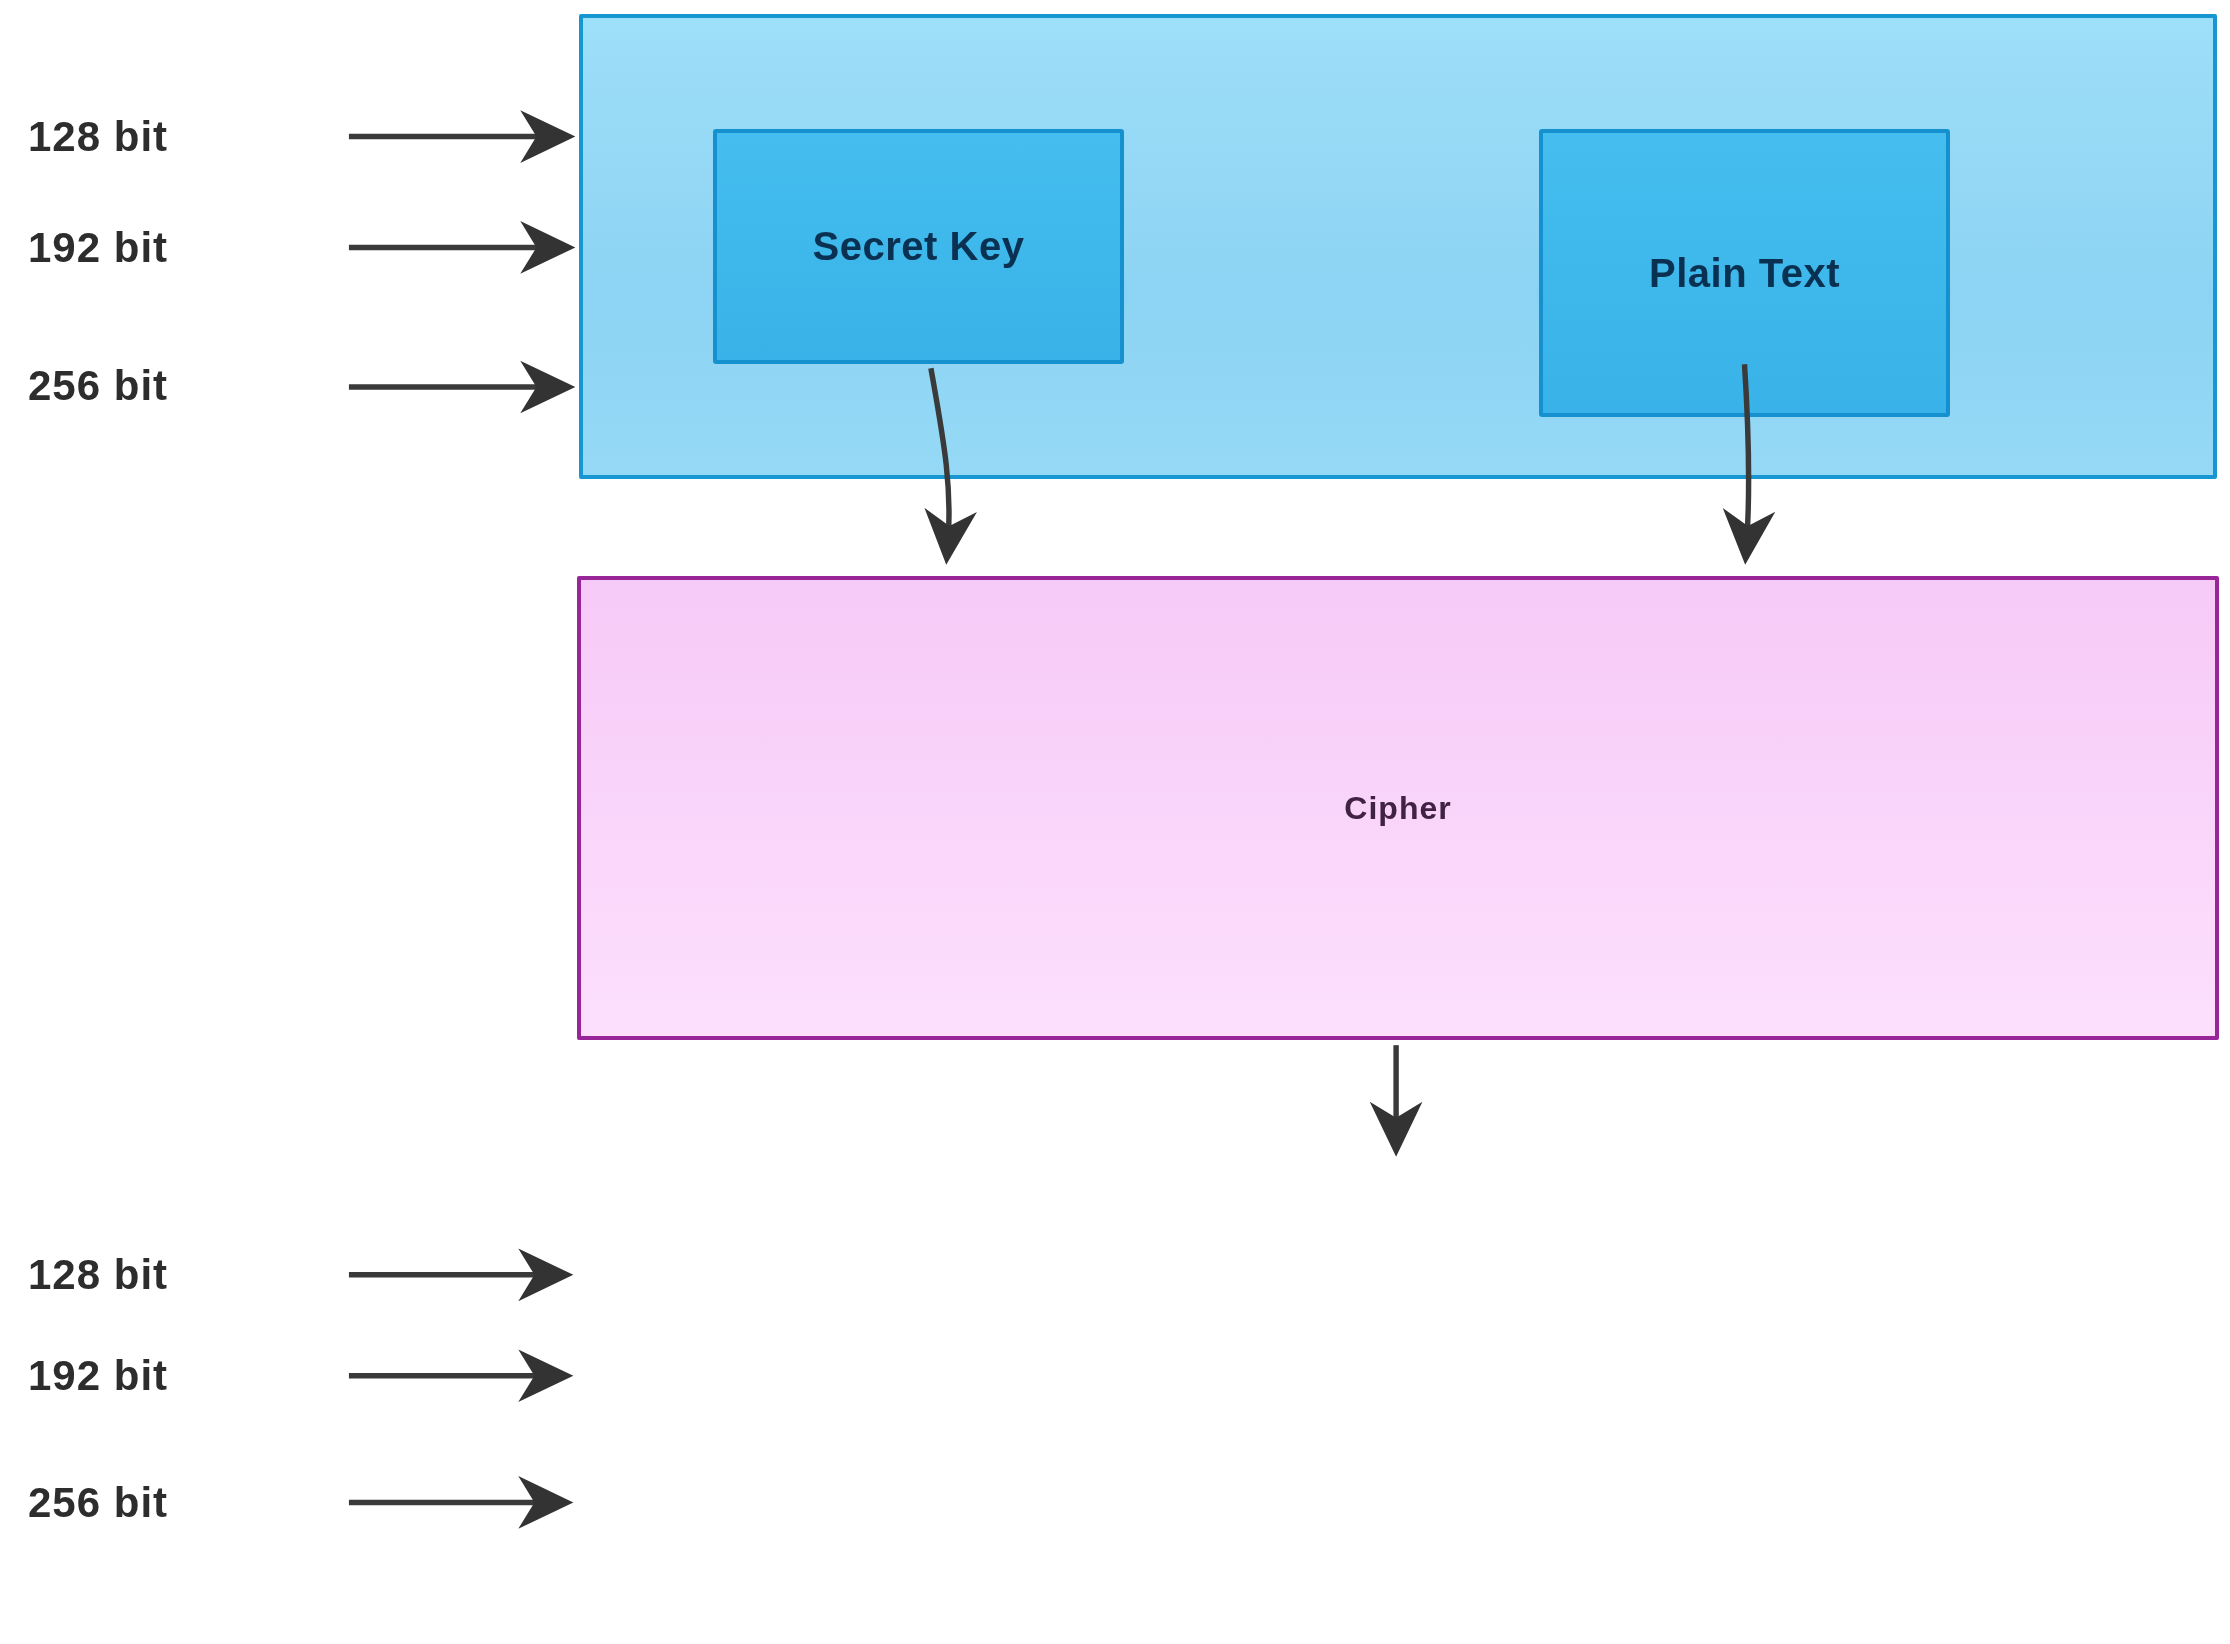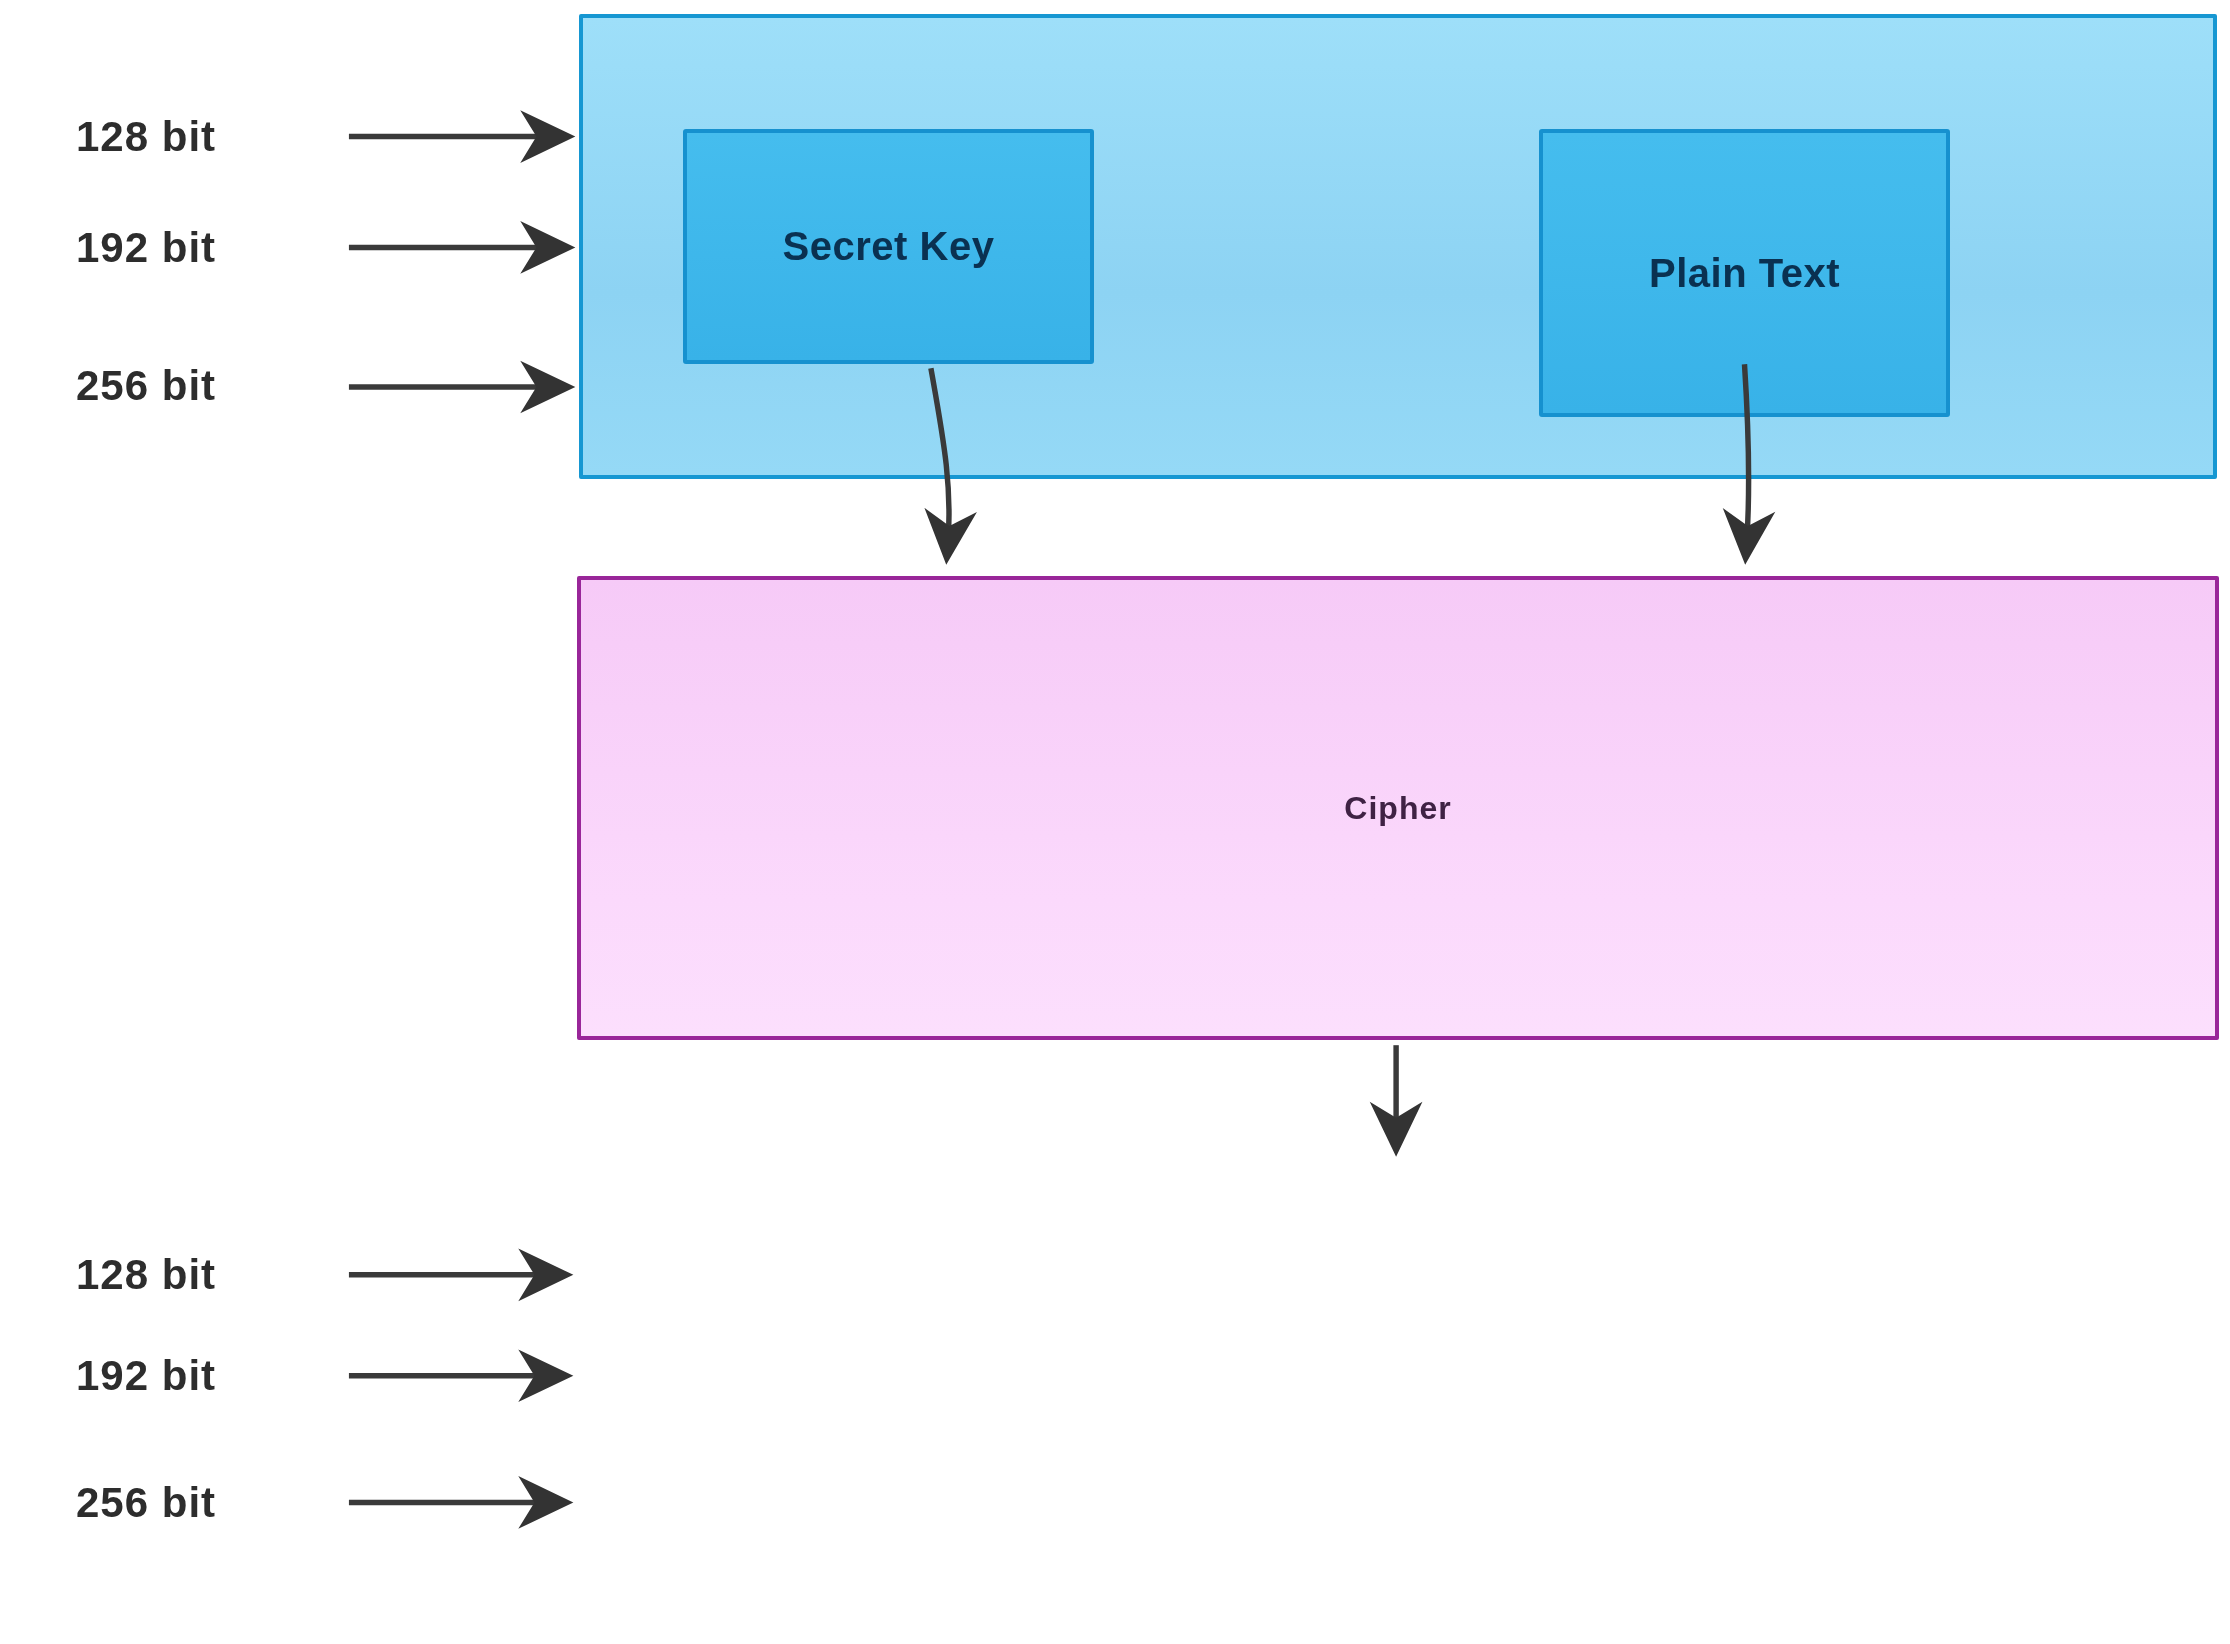--- a/index.html
+++ b/index.html
@@ -35,21 +35,21 @@
 
   .key-box {
     background: linear-gradient(180deg, #45bdee 0%, #38b2e8 100%);
     border: 4px solid #1691cf;
     border-radius: 3px;
     color: #0a3151;
     font-size: 40px;
     font-weight: bold;
     letter-spacing: 0.5px;
   }
-  .secret-key { left: 683px; top: 129px; width: 411px; height: 235px; }
+  .secret-key { left: 713px; top: 129px; width: 411px; height: 235px; }
   .plain-text { left: 1539px; top: 129px; width: 411px; height: 288px; text-align: right; }
 
   .cipher-box {
     left: 577px; top: 576px;
     width: 1642px; height: 464px;
     background: linear-gradient(180deg, #f6caf7 0%, #fbd9fc 70%, #fcdffd 100%);
     border: 4px solid #992699;
     border-radius: 2px;
     color: #3f2244;
     font-size: 32px;
@@ -74,21 +74,20 @@
     position: absolute;
     left: 28px;
     height: 59px;
     display: flex;
     align-items: center;
     font-size: 42px;
     font-weight: bold;
     color: #2d2d2d;
     letter-spacing: 1px;
     white-space: nowrap;
-    margin-left: 48px;
   }
   .bl-t1 { top: 107px; }
   .bl-t2 { top: 218px; }
   .bl-t3 { top: 356px; }
   .bl-b1 { top: 1245px; }
   .bl-b2 { top: 1346px; }
   .bl-b3 { top: 1473px; }
 
   
   svg.arrows {

